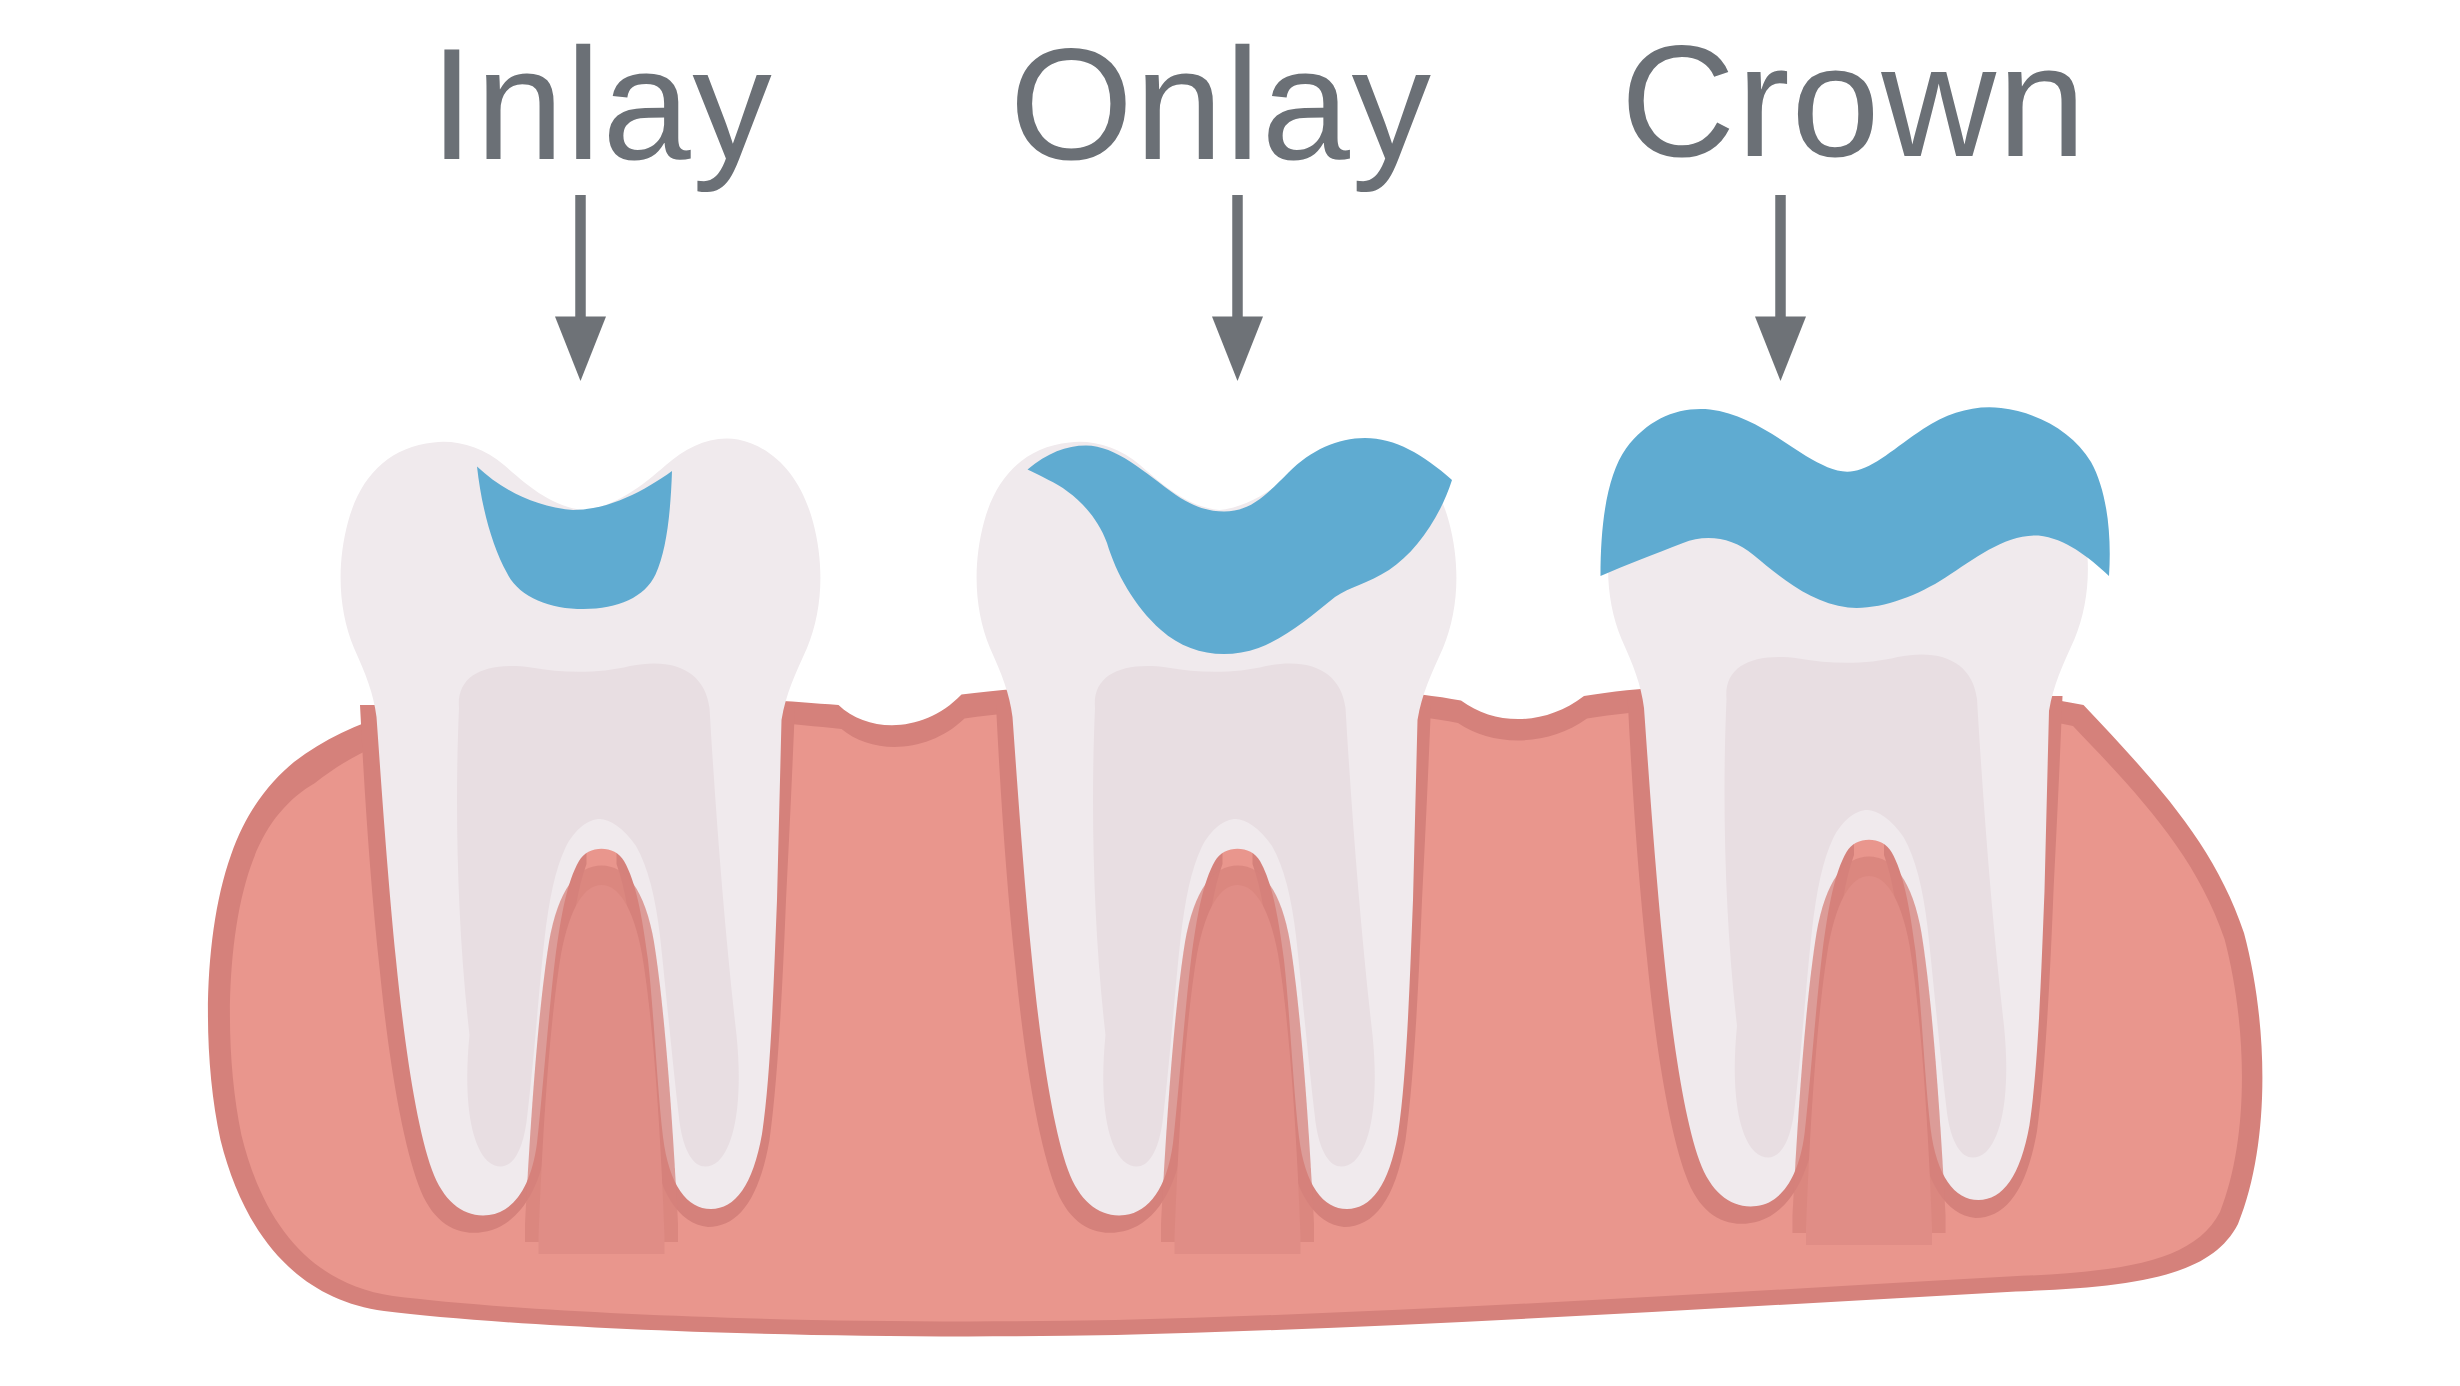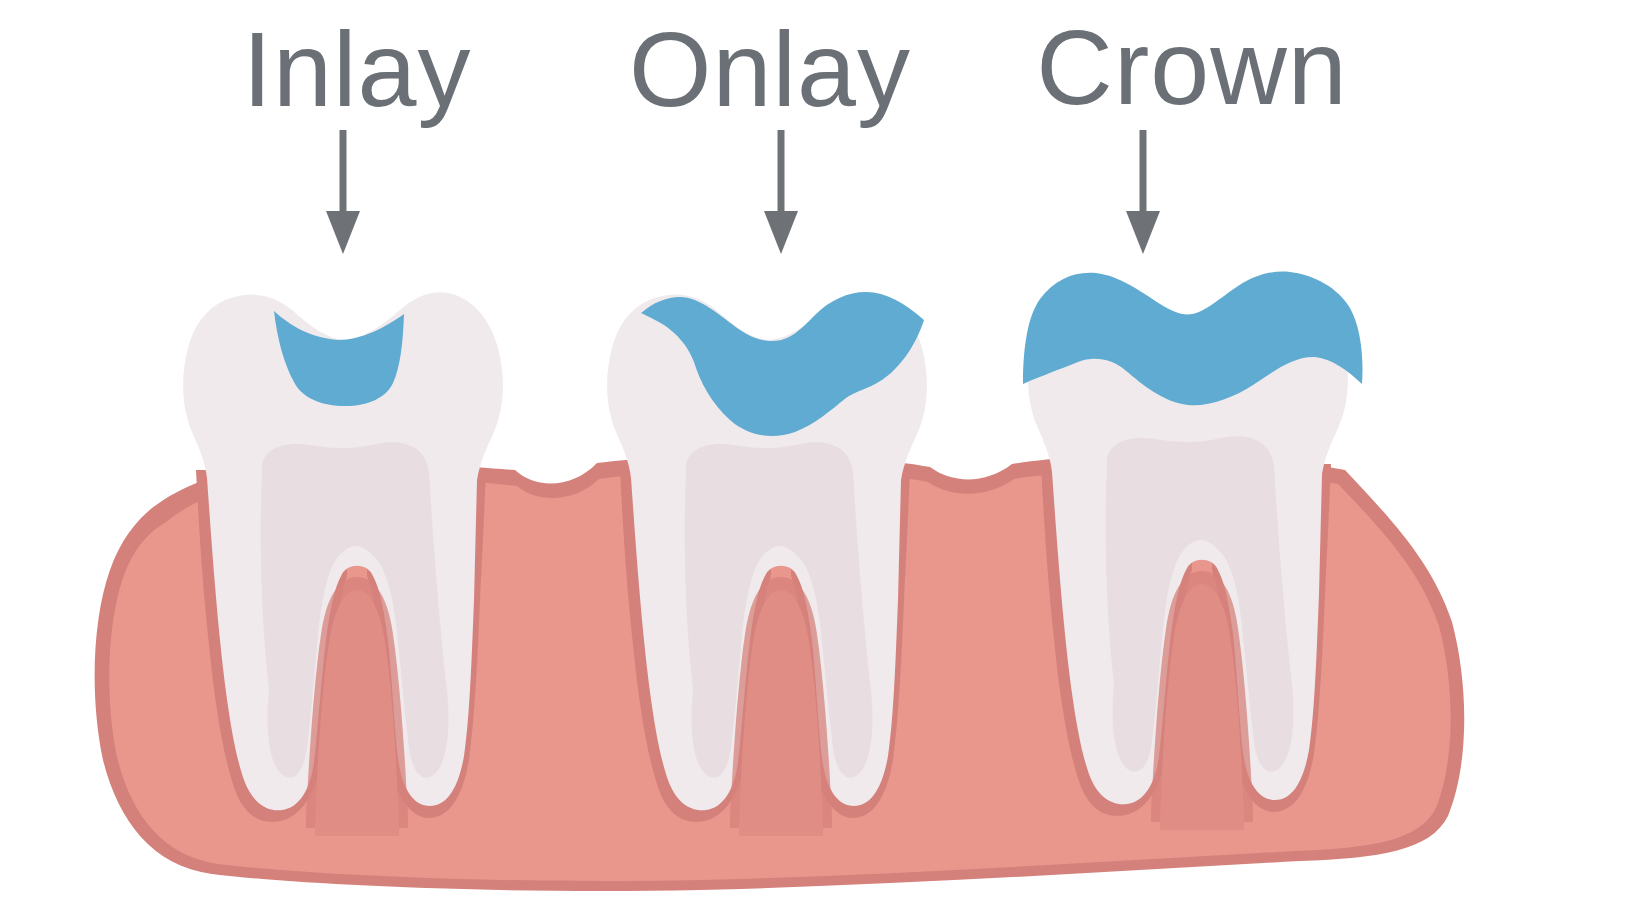--- a/index.html
+++ b/index.html
@@ -3,21 +3,21 @@
 <meta charset="utf-8">
 <style>
   html,body{margin:0;padding:0;}
   body{
     width:1640px;height:924px;
     background:#ffffff;
     font-family:"Liberation Sans", sans-serif;
     overflow:hidden;
     position:relative;
   }
-  .stage{position:absolute;inset:0;}
+  .stage{position:absolute;inset:0;padding-left:44px;}
   svg{display:block;width:1640px;height:924px;}
   .label-text{
     fill:var(--label-ink,#6b7076);
     font-family:"Liberation Sans", sans-serif;
     font-size:106px;
     letter-spacing:1px;
   }
   .arrow-line{stroke:var(--arrow,#6e7277);stroke-width:7;}
   .arrow-head{fill:var(--arrow,#6e7277);}
   .gum-base{fill:var(--gum-shadow,#d5817b);}

